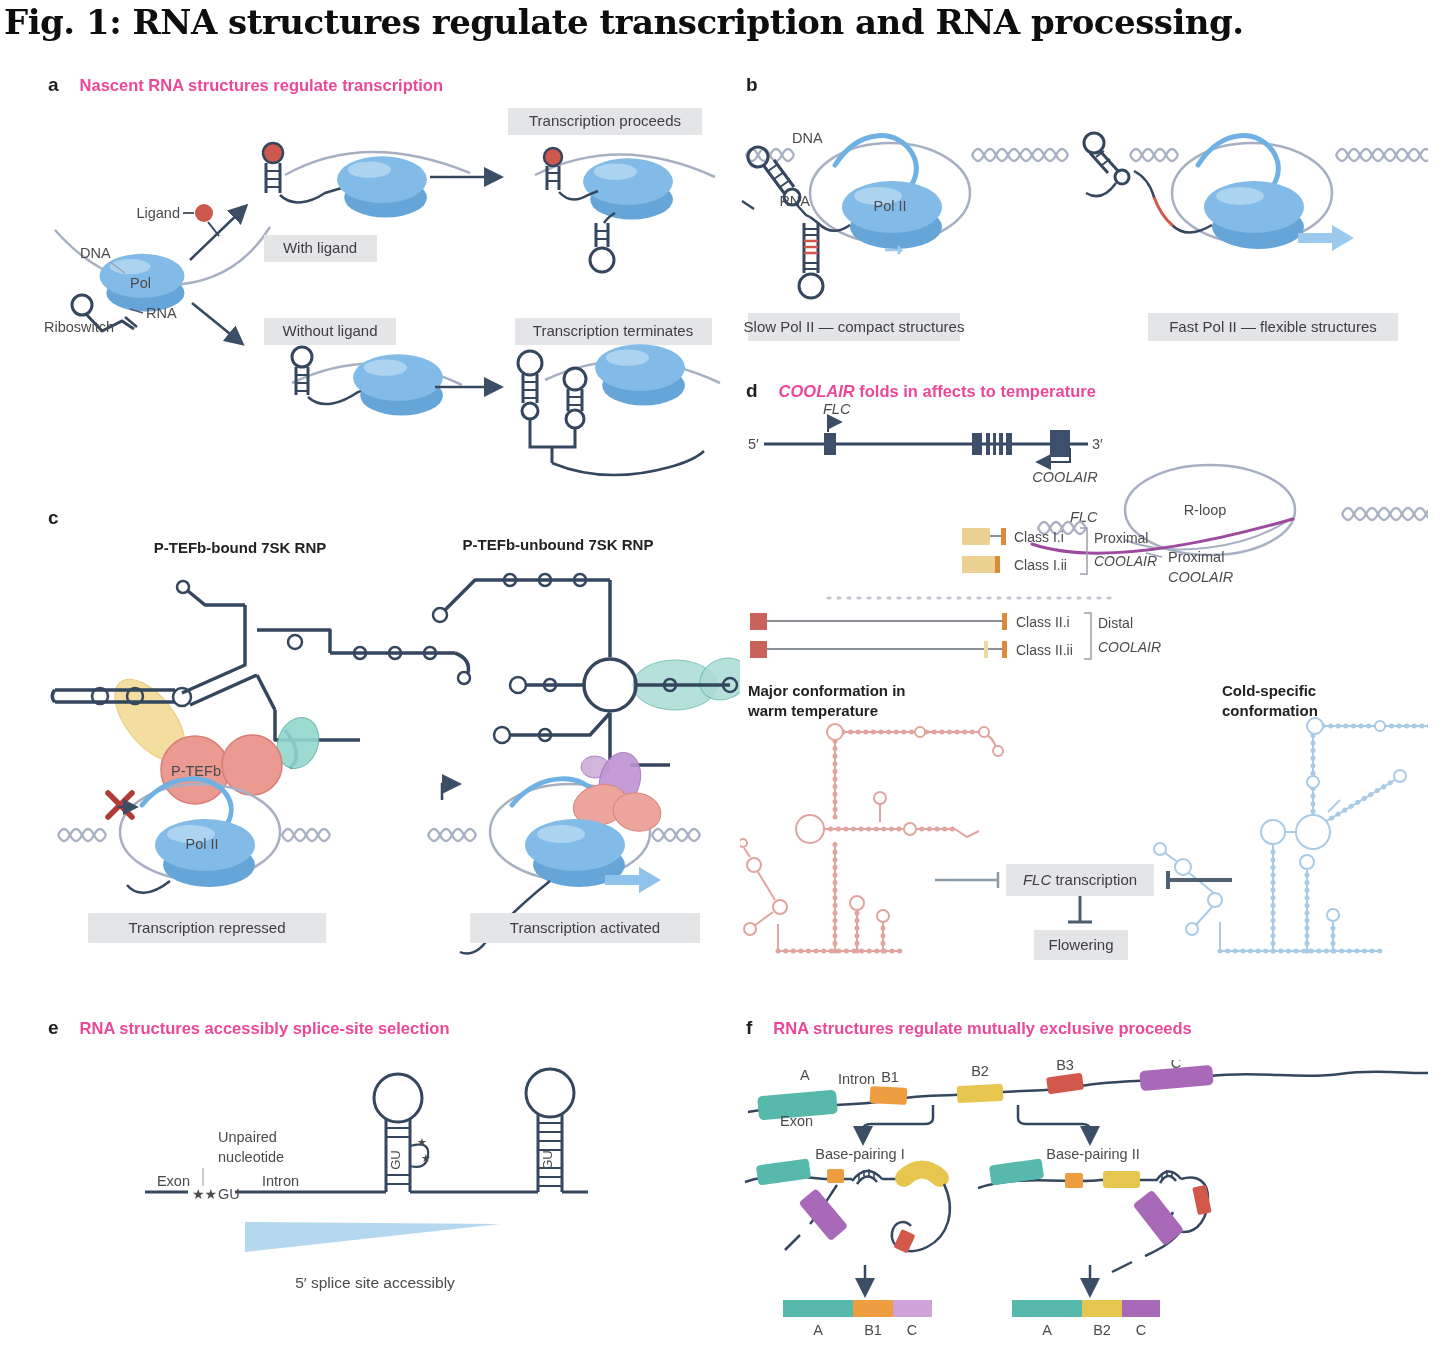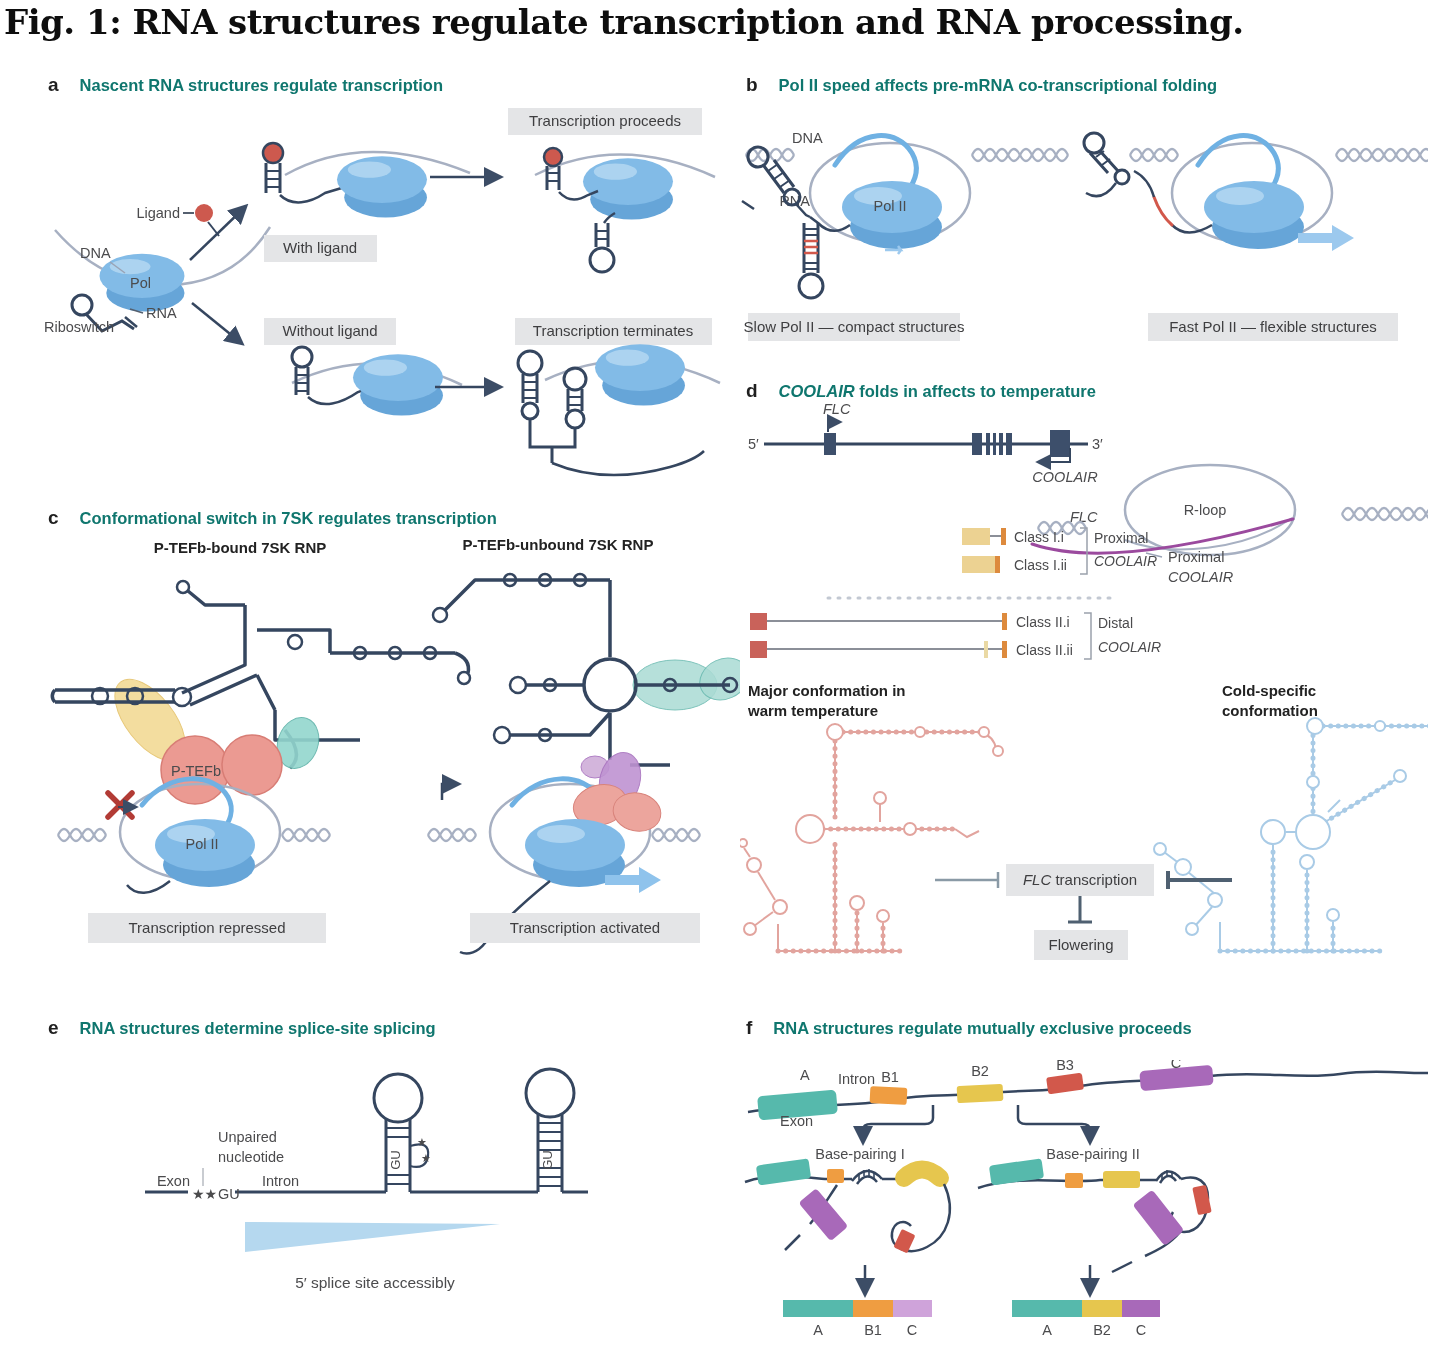--- a/index.html
+++ b/index.html
@@ -4,21 +4,21 @@
 <style>
   html,body{margin:0;padding:0;background:#fff;}
   .canvas{position:relative;width:1428px;height:1360px;background:#fff;overflow:hidden;
           font-family:"Liberation Sans",sans-serif;}
   .fig-title{position:absolute;left:4px;top:2px;width:1430px;margin:0;
              font-family:"DejaVu Serif","Liberation Serif",serif;font-weight:bold;
              font-size:34px;letter-spacing:-0.5px;color:#0e0e0e;}
   .panel{position:absolute;}
   .phead{position:absolute;display:flex;gap:11px;align-items:baseline;z-index:3;}
   .pletter{font-weight:bold;font-size:19px;color:#1f1f1f;}
-  .ptitle{margin:0;font-weight:bold;font-size:16.5px;color:#0f766e;padding-left:10px;}
+  .ptitle{margin:0;font-weight:bold;font-size:16.5px;color:#ec4899;padding-left:10px;}
   .ptitle em{font-style:italic;}
   .psvg{position:absolute;left:0;}
   svg text{font-family:"Liberation Sans",sans-serif;fill:#4b4b4d;}
   .gbox{fill:#e4e5e7;}
   .gboxtext{font-size:15px;fill:#3e3e40;}
   .lbl{font-size:14.5px;fill:#4b4b4d;}
   .subhead{font-size:15px;font-weight:bold;fill:#222;}
   .it{font-style:italic;}
   .navy{stroke:#35465f;fill:none;}
   .gray{stroke:#a7b0c2;fill:none;}
@@ -136,21 +136,20 @@
         <circle cx="545" cy="324" r="9" class="navy" stroke-width="3"></circle>
         <path class="navy" stroke-width="3" d="M545,333 V345 M500,338 V352 H545 V345 M522,352 V368"></path>
         <path class="navy" stroke-width="2.5" d="M522,368 Q575,390 640,372 Q665,365 674,356"></path>
       </g>
     </svg>
   </section>
 
   <section class="panel" style="left:740px;top:72px;width:706px;height:288px;">
     <header class="phead" style="left:6px;top:2px;">
       <span class="pletter">b</span>
-      <h2 class="ptitle">Pol II speed affects pre-mRNA co-transcriptional folding</h2>
     </header>
     <svg class="psvg" style="top:33px;" width="706" height="255" viewBox="0 0 706 255">
 
       <g>
         <use href="#dna48" transform="translate(6,50)" class="gray" stroke-width="2.3"></use>
         <use href="#dna96" transform="translate(232,50)" class="gray" stroke-width="2.3"></use>
         <ellipse cx="150" cy="88" rx="80" ry="50" class="gray" stroke-width="2.5"></ellipse>
         <path d="M95,60 C120,22 158,24 172,48 C180,62 176,76 166,88" stroke="#6fb1e3" stroke-width="5" fill="none" stroke-linecap="round"></path>
         <use href="#pol" transform="translate(152,108)"></use>
         <text class="lbl" x="150" y="106" text-anchor="middle" fill="#2c3a52">Pol II</text>
@@ -188,21 +187,20 @@
         <path class="navy" stroke-width="2.5" d="M376,78 C366,92 356,94 346,88"></path>
       </g>
       <rect class="gbox" x="408" y="208" width="250" height="28"></rect>
       <text class="gboxtext" x="533" y="227" text-anchor="middle" font-size="14">Fast Pol II — flexible structures</text>
     </svg>
   </section>
 
   <section class="panel" style="left:30px;top:505px;width:710px;height:485px;">
     <header class="phead" style="left:18px;top:2px;">
       <span class="pletter">c</span>
-      <h2 class="ptitle">Conformational switch in 7SK regulates transcription</h2>
     </header>
     <svg class="psvg" style="top:30px;" width="710" height="450" viewBox="0 0 710 450">
       <text class="subhead" x="210" y="18" text-anchor="middle">P-TEFb-bound 7SK RNP</text>
       <text class="subhead" x="528" y="15" text-anchor="middle">P-TEFb-unbound 7SK RNP</text>
 
       <g>
         <ellipse cx="120" cy="185" rx="24" ry="48" transform="rotate(-38 120 185)" fill="#f2d88f" opacity="0.85" stroke="#e3bf63"></ellipse>
         <g class="navy" stroke-width="3.5" stroke-linejoin="round">
           <path d="M25,155 H145 M25,167 H145 M25,155 A8,8 0 0 0 25,167"></path>
           <path d="M152,158 L215,130 V70 M160,170 L227,140"></path>
@@ -450,21 +448,21 @@
         <path d="M340,494 V520 M328,520 H352" stroke="#4f6071" stroke-width="3" fill="none"></path>
         <rect class="gbox" x="294" y="528" width="94" height="30"></rect>
         <text class="gboxtext" x="341" y="548" text-anchor="middle">Flowering</text>
       </g>
     </svg>
   </section>
 
   <section class="panel" style="left:30px;top:1015px;width:680px;height:345px;">
     <header class="phead" style="left:18px;top:2px;">
       <span class="pletter">e</span>
-      <h2 class="ptitle">RNA structures determine splice-site splicing</h2>
+      <h2 class="ptitle">RNA structures accessibly splice-site selection</h2>
     </header>
     <svg class="psvg" style="top:45px;" width="680" height="300" viewBox="0 0 680 300">
       <g>
         <path class="navy" stroke-width="3" d="M115,132 H158 M205,132 H356 M380,132 H508 M532,132 H558"></path>
         <text class="lbl" x="160" y="126" text-anchor="end">Exon</text>
         <text x="162" y="139" font-size="14" fill="#c94b44">★★</text>
         <text class="lbl" x="188" y="139" fill="#35465f">GU</text>
         <text class="lbl" x="232" y="126">Intron</text>
         <text class="lbl" x="188" y="82">Unpaired</text>
         <text class="lbl" x="188" y="102">nucleotide</text>

